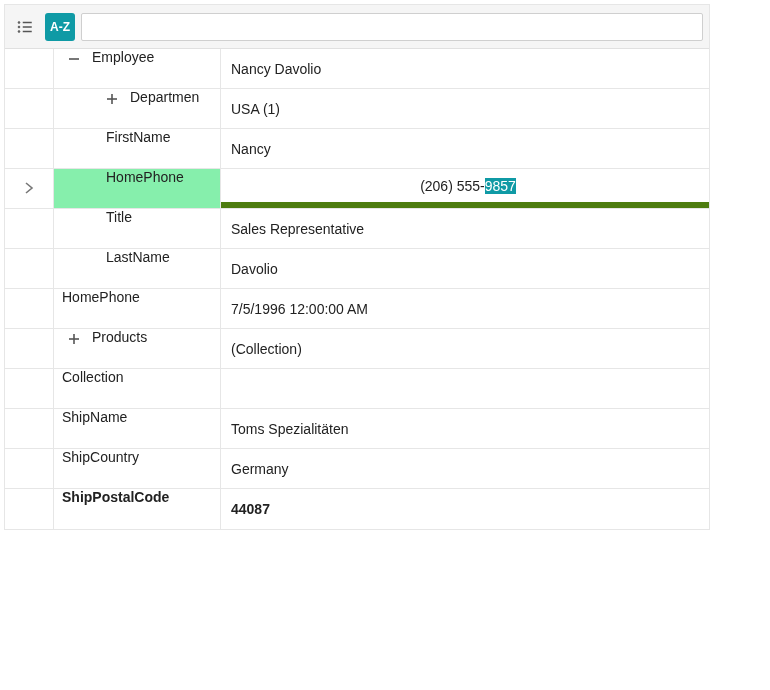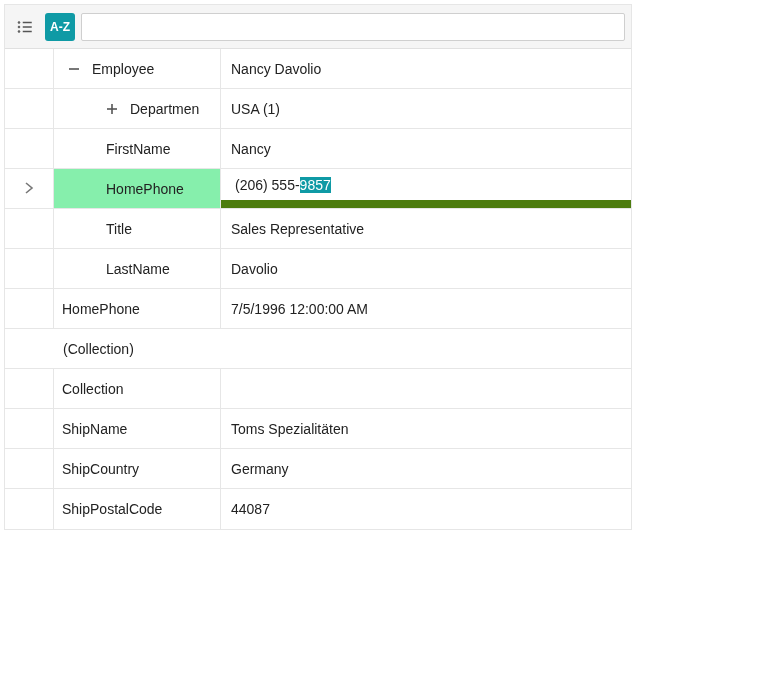--- a/index.html
+++ b/index.html
@@ -5,21 +5,21 @@
   * { box-sizing: border-box; }
   body {
     margin: 0;
     font-family: "Segoe UI", Arial, sans-serif;
     font-size: 14px;
     color: #222;
     background: #fff;
   }
   .outer {
     border: 1px solid #e6e6e6;
-    width: 628px;
+    width: 706px;
     margin: 4px;
     background: #fff;
   }
   
   .toolbar {
     display: flex;
     align-items: center;
     height: 44px;
     background: #f5f5f5;
     border-bottom: 1px solid #e0e0e0;
@@ -50,33 +50,32 @@
     font-size: 14px;
   }
   
   .grid { padding: 0; }
   .row {
     display: flex;
     align-items: center;
     height: 40px;
     border-bottom: 1px solid #e6e6e6;
   }
-  .row.last { border-bottom: none; }
+  .row.last { border-bottom: none; font-weight: bold; }
   .gutter {
     width: 48px;
     flex: 0 0 48px;
     display: flex;
     align-items: center;
     justify-content: center;
   }
   .label-cell {
     width: 168px;
     flex: 0 0 168px;
     display: flex;
-    align-items: center;
     border-right: 1px solid #e6e6e6;
     border-left: 1px solid #e6e6e6;
     height: 100%;
     padding-right: 6px;
     position: relative;
   }
   .value-cell {
     flex: 1;
     padding: 0 10px;
     height: 100%;
@@ -95,24 +94,25 @@
   .expander svg { width: 12px; height: 12px; stroke: #555; stroke-width: 1.6; }
   .label-cell.selected {
     background: #86efac;
   }
   .value-cell.editing {
     padding: 0;
   }
   .edit-wrap {
     width: 100%;
     height: 100%;
-    border-bottom: 8px solid #4d7c0f;
+    border-bottom: 6px solid #4d7c0f;
     display: flex;
     align-items: center;
     padding: 0 8px;
+    justify-content: center;
   }
   .edit-display { padding-left: 6px; }
   .edit-display .sel { background: #0f9aa5; color: #fff; }
   .chevron svg { width: 12px; height: 12px; stroke: #777; stroke-width: 1.6; fill: none; }
 </style>
 </head>
 <body>
 
 <div class="outer">
 
@@ -214,20 +214,31 @@
       <div class="gutter"></div>
       <div class="label-cell">
         <span class="ind ind-0"></span>
         <span>HomePhone</span>
       </div>
       <div class="value-cell">7/5/1996 12:00:00 AM</div>
     </div>
 
     <div class="row">
       <div class="gutter"></div>
+      <div class="label-cell">
+        <span class="ind" style="width:10px"></span>
+        <span class="expander">
+          <svg viewBox="0 0 12 12">
+            <line x1="1" y1="6" x2="11" y2="6"></line>
+              <line x1="6" y1="1" x2="6" y2="11"></line>
+          </svg>
+        </span>
+        <span style="width:8px"></span>
+        <span>Products</span>
+      </div>
       <div class="value-cell">(Collection)</div>
     </div>
 
     <div class="row">
       <div class="gutter"></div>
       <div class="label-cell">
         <span class="ind ind-0"></span>
         <span>Collection</span>
       </div>
     </div>

